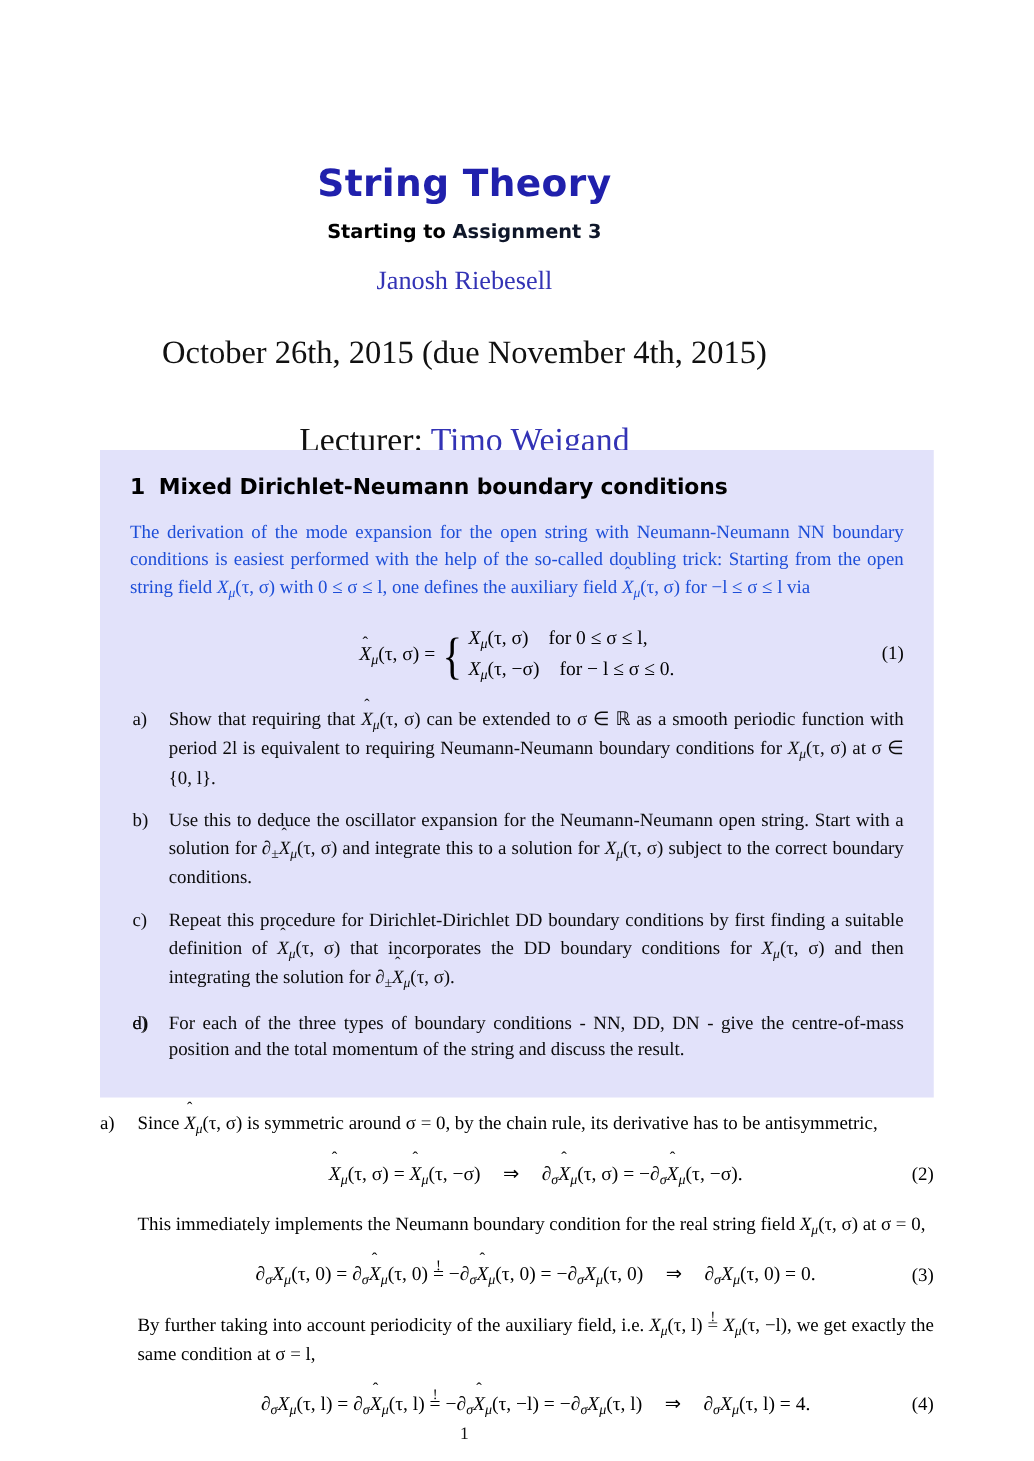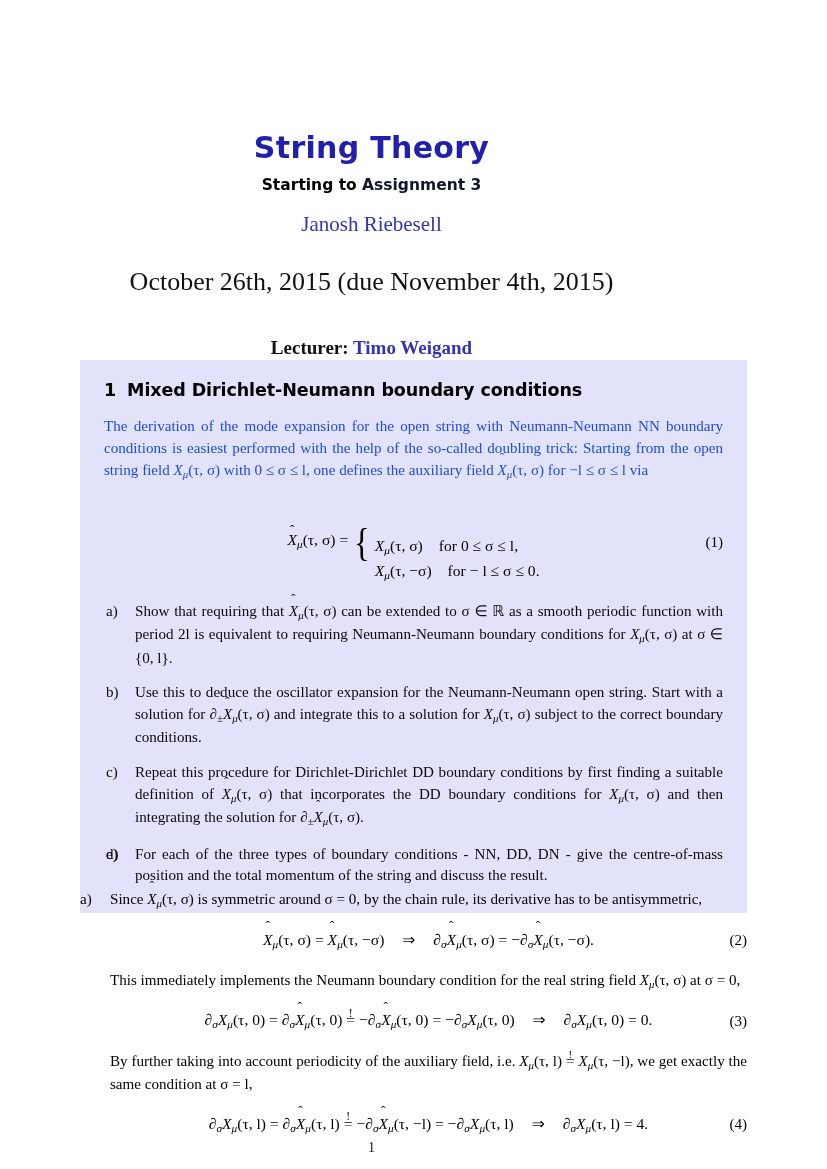--- a/index.html
+++ b/index.html
@@ -54,24 +54,23 @@
     margin-top: 18px;
   }
   .dateline {
     font-family: "Liberation Serif", serif;
     font-size: 26px;
     color: #111111;
     margin-top: 30px;
   }
   .lecturer {
     font-family: "Liberation Serif", serif;
-    font-size: 19px;
+    font-size: 27px;
     color: #111111;
     margin-top: 40px;
-    font-weight: bold;
   }
   .lecturer .lecturer-name {
     color: #3333b5;
   }
 
   
   .problem-box {
     position: absolute;
     left: 80px;
     top: 360px;
@@ -158,21 +157,20 @@
     font-size: 41px;
     line-height: 0.88;
     font-family: "Liberation Serif", serif;
     margin-right: 3px;
     transform: scaleX(0.8);
     display: inline-block;
   }
   .cases .case-lines {
     display: inline-block;
     line-height: 1.5;
-    margin-top: 35px;
   }
   .case-lines .cline { white-space: nowrap; }
   .case-lines .cline .cond { margin-left: 16px; }
 
   
   ol.alpha-list {
     list-style: none;
     margin: 17px 0 0 0;
     padding: 0;
   }

